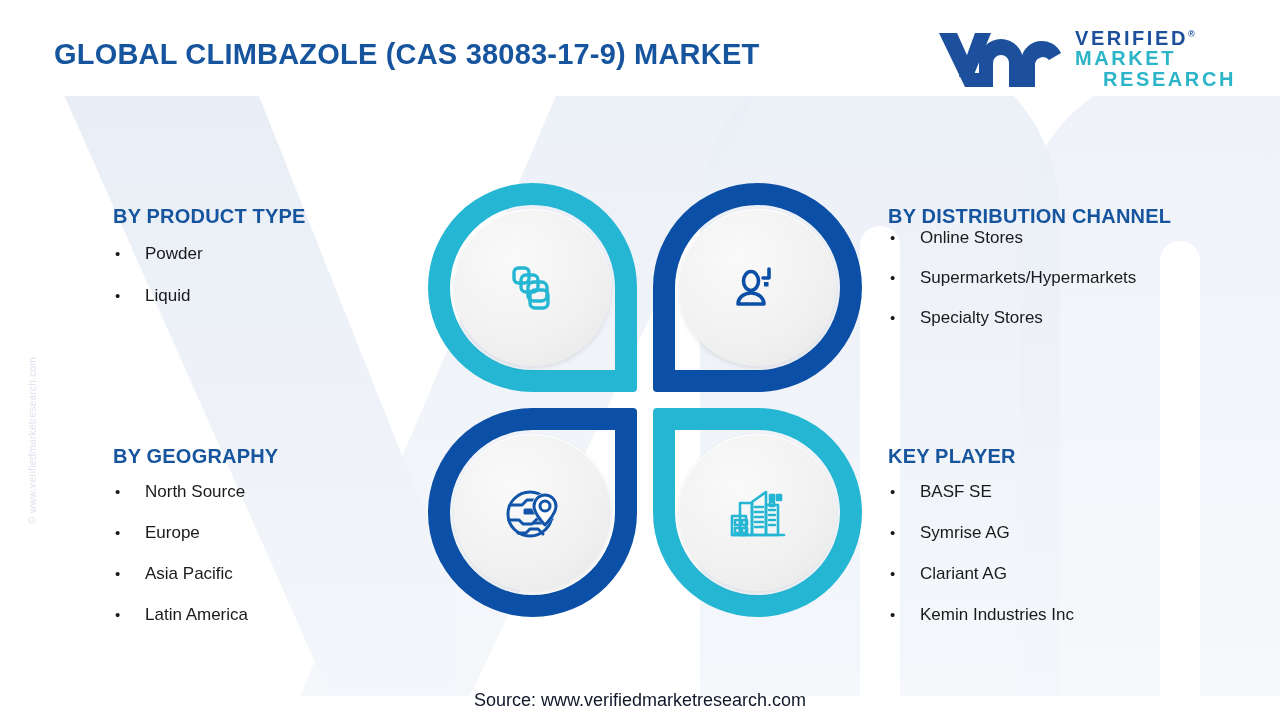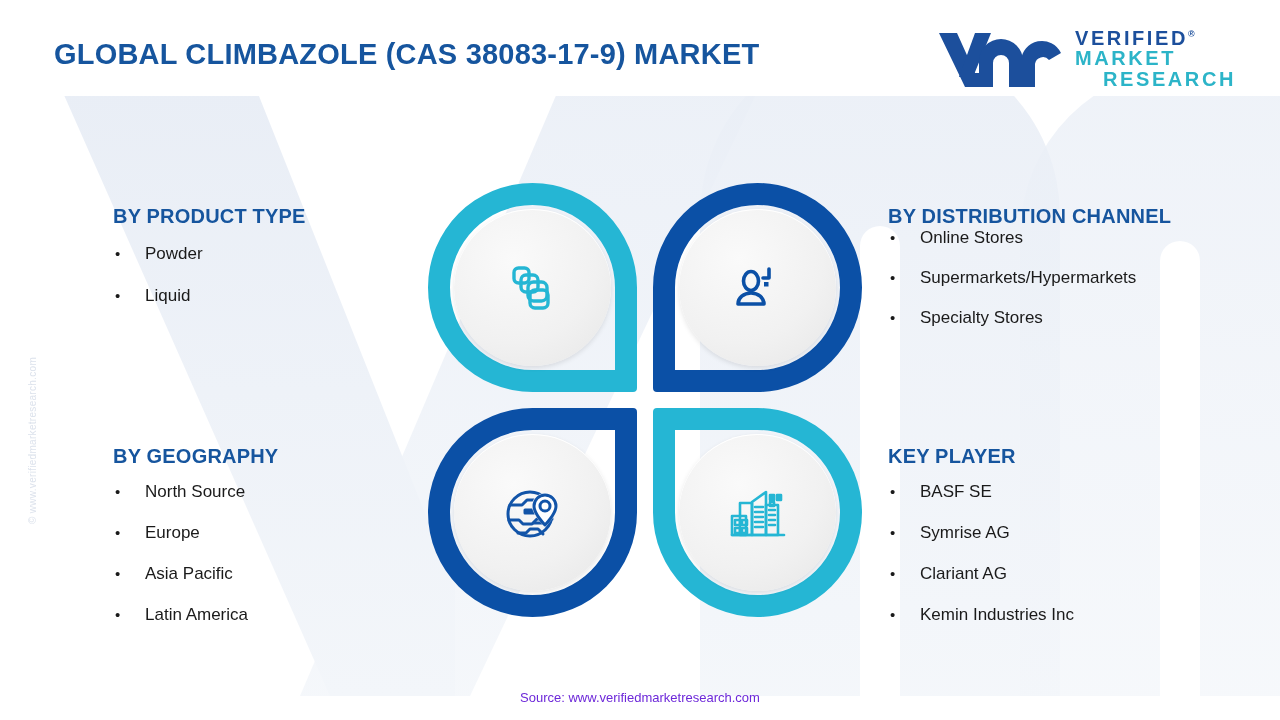--- a/index.html
+++ b/index.html
@@ -221,22 +221,22 @@
   #seg-keyplayer .seg-list li { margin-bottom: 21px; }
   #seg-geography .seg-list li { margin-bottom: 21px; }
 
   
   #footer {
     position: absolute;
     left: 0;
     top: 690px;
     width: 1280px;
     text-align: center;
-    font-size: 13px;
-    color: #6d28d9;
+    font-size: 18px;
+    color: #0f172a;
     z-index: 5;
   }
 </style>
 </head>
 <body>
 
 <div id="stage">
 
   <svg id="bg-watermark" viewBox="0 0 1280 600" preserveAspectRatio="none" aria-hidden="true">
     <defs>

